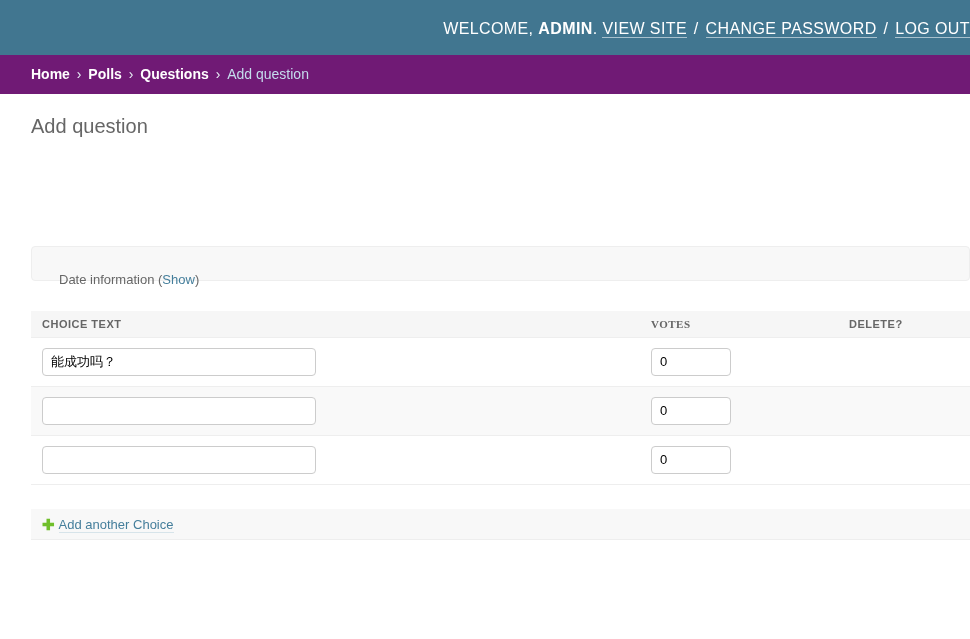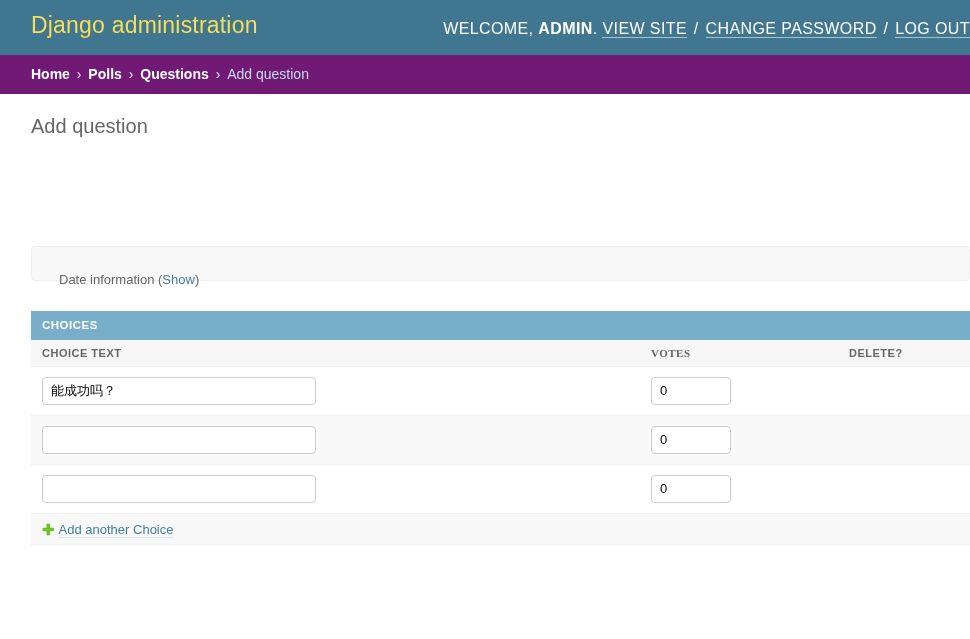--- a/index.html
+++ b/index.html
@@ -211,42 +211,40 @@
     outline: none;
   }
 
   .add-row {
     width: 939px;
     height: 31px;
     background: #f8f8f8;
     border-bottom: 1px solid #eeeeee;
     padding: 7px 0 0 11px;
     font-size: 13px;
+    margin-top: 24px;
   }
   .add-row a {
     color: #447e9b;
     text-decoration: none;
     border-bottom: 1px solid #d7e4ea;
   }
   .add-row .plus-icon {
     display: inline-block;
     color: #70bf2b;
     font-weight: bold;
     font-size: 15px;
     margin-right: 4px;
     vertical-align: -1px;
   }
 </style>
 </head>
 <body>
 
 <div id="header">
-  <div id="branding">
-    <div id="site-name">Django administration</div>
-  </div>
   <div id="user-tools">
     <span>WELCOME,</span>
     <span class="uname">ADMIN</span><span>.</span>
     <a href="#">VIEW SITE</a>
     <span class="sep">/</span>
     <a href="#">CHANGE PASSWORD</a>
     <span class="sep">/</span>
     <a href="#">LOG OUT</a>
   </div>
 </div>
@@ -264,21 +262,20 @@
 <div id="content">
 
   <h1 id="page-title">Add question</h1>
 
 
   <div id="date-fieldset">
     <h2><span>Date information</span> <span>(</span><a href="#" class="collapse-toggle">Show</a><span>)</span></h2>
   </div>
 
   <div id="inline-choices">
-    <h2 class="inline-heading">CHOICES</h2>
 
     <table class="inline-table">
       <thead>
         <tr>
           <th class="col-text">CHOICE TEXT</th>
           <th class="col-votes">VOTES</th>
           <th class="col-delete">DELETE?</th>
         </tr>
       </thead>
       <tbody>

